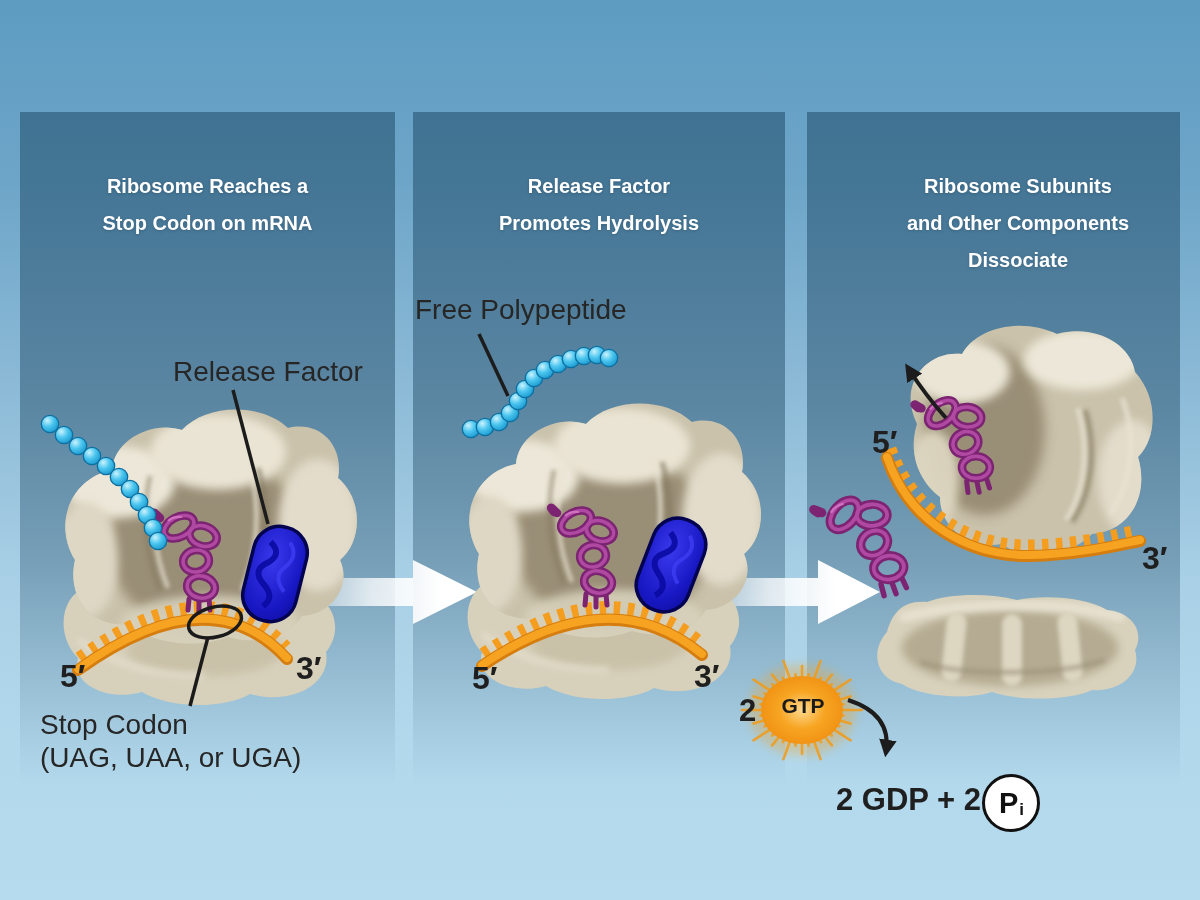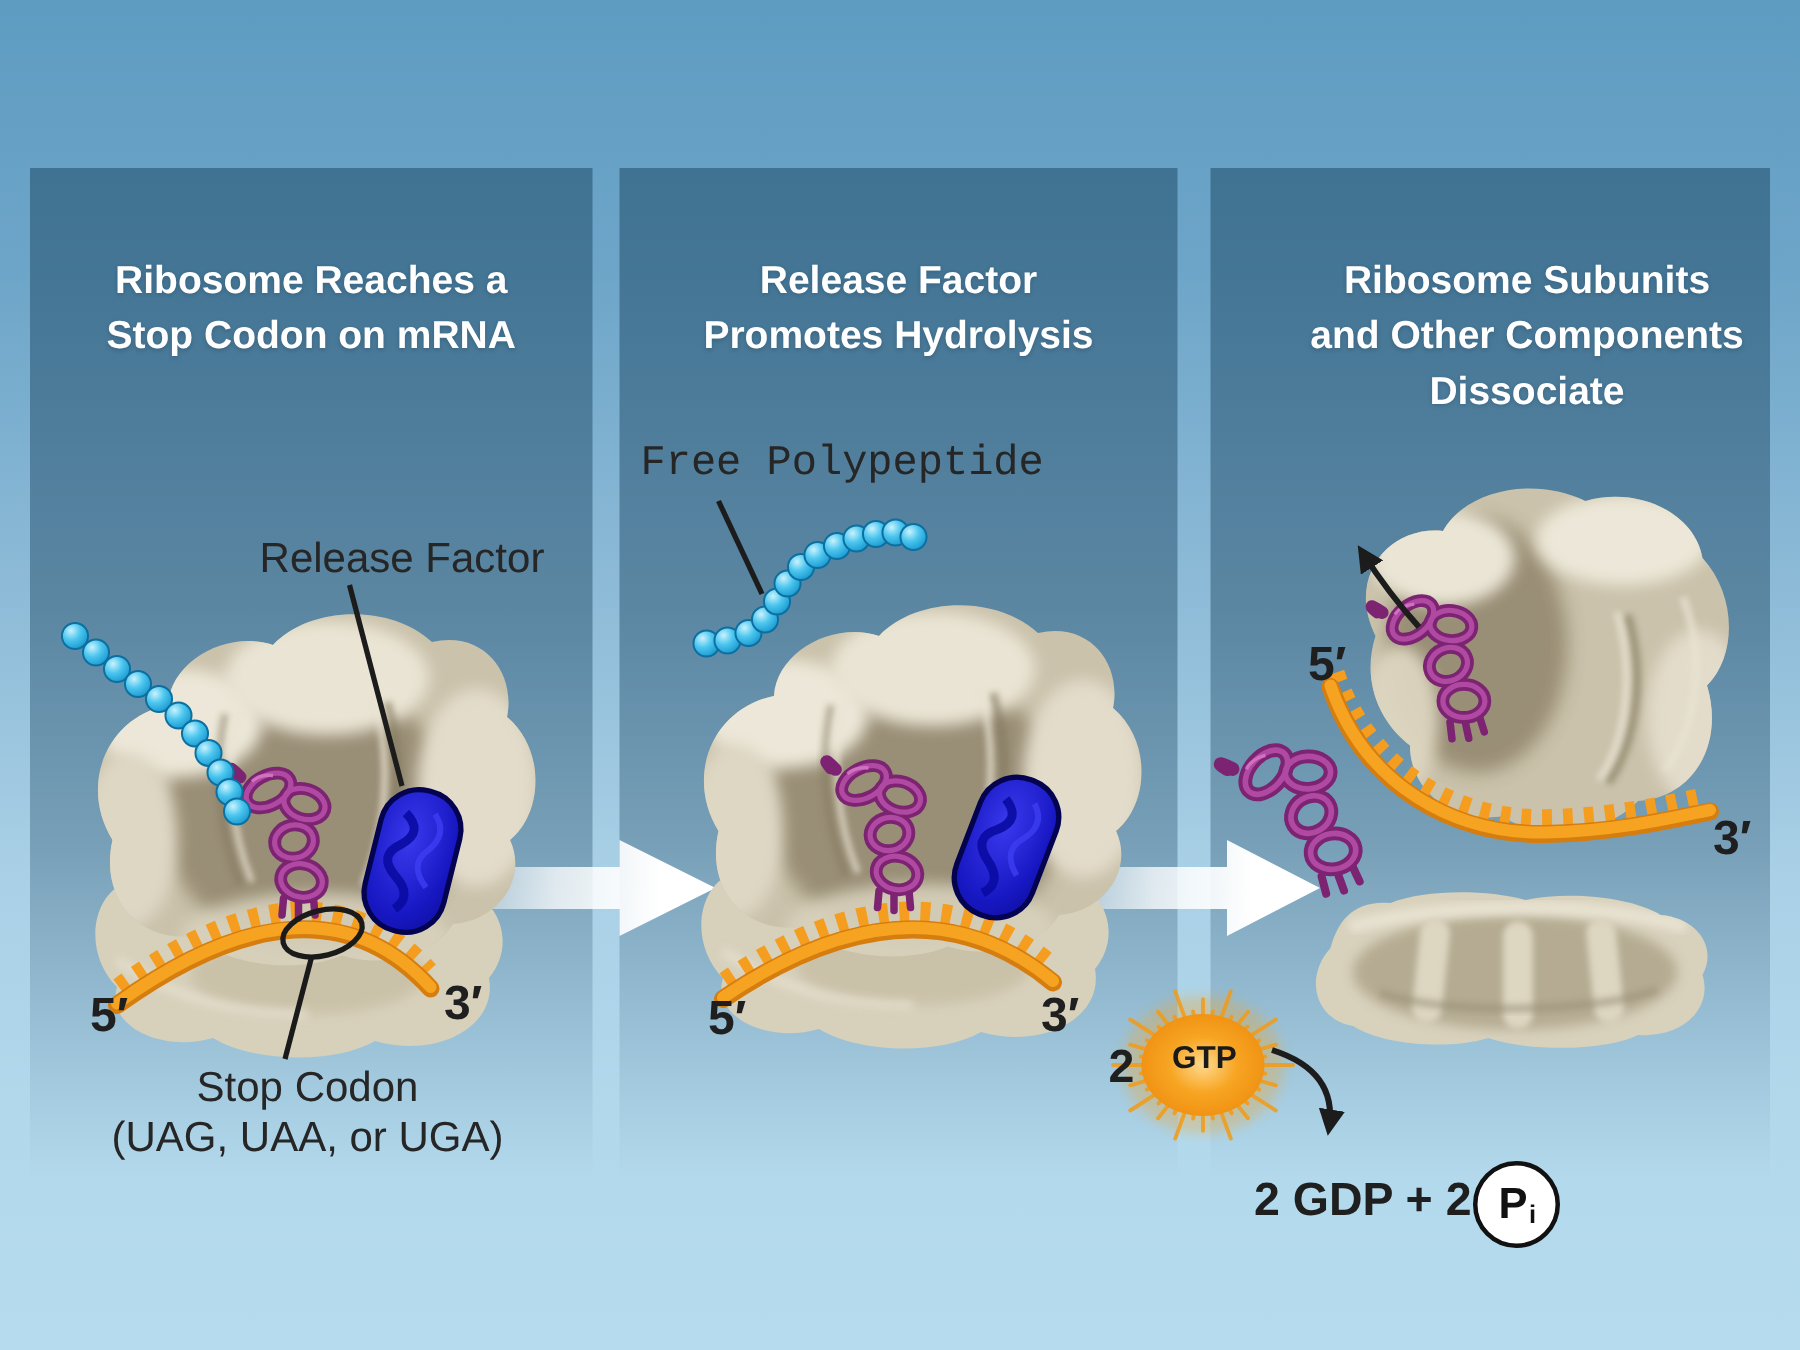--- a/index.html
+++ b/index.html
@@ -6,21 +6,21 @@
   body{width:1200px;height:900px;position:relative;overflow:hidden;
        font-family:"Liberation Sans",sans-serif;
        background:linear-gradient(180deg,#5e9cc1 0%,#6da5c8 20%,#8fbcd8 45%,#a9d0e6 65%,#b2d8ec 82%,#b6dbee 100%);}
   .panel{position:absolute;top:112px;height:733px;z-index:1;
          background:linear-gradient(180deg,rgba(13,54,82,.44) 0%,rgba(13,54,82,.40) 40%,rgba(13,54,82,.30) 62%,rgba(16,58,86,.14) 78%,rgba(16,58,86,0) 92%);}
   #panel-1{left:20px;width:375px;}
   #panel-2{left:413px;width:372px;}
   #panel-3{left:807px;width:373px;}
   svg.canvas{position:absolute;left:0;top:0;z-index:2;}
   .txt{position:absolute;z-index:3;white-space:pre-line;}
-  .title{color:#ffffff;font-weight:bold;font-size:26px;line-height:37px;text-align:center;
+  .title{color:#ffffff;font-weight:bold;font-size:20px;line-height:37px;text-align:center;
          text-shadow:0 1px 3px rgba(20,40,60,.25);}
   .lbl{color:#262626;font-size:28px;line-height:33px;}
   .prime{color:#1f1f1f;font-weight:bold;font-size:32px;}
   .gtp-num{color:#1f1f1f;font-weight:bold;font-size:31px;}
   .gtp-mol{color:#1a1a1a;font-weight:bold;font-size:21px;text-align:center;}
   .products{color:#1f1f1f;font-weight:bold;font-size:31px;}
   .pi-circle{position:absolute;z-index:3;width:52px;height:52px;border:3.5px solid #111;
              border-radius:50%;background:#fff;display:flex;align-items:center;justify-content:center;}
   .pi-p{font-weight:bold;font-size:29px;color:#111;}
   .pi-i{font-weight:bold;font-size:17px;color:#111;position:relative;top:7px;left:1px;}
@@ -299,26 +299,26 @@
 
 <div class="txt title" style="left:20px;top:168px;width:375px;">Ribosome Reaches a
 Stop Codon on mRNA</div>
 <div class="txt title" style="left:413px;top:168px;width:372px;">Release Factor
 Promotes Hydrolysis</div>
 <div class="txt title" style="left:807px;top:168px;width:422px;">Ribosome Subunits
 and Other Components
 Dissociate</div>
 
 <div class="txt lbl" style="left:148px;top:355px;width:240px;text-align:center;">Release Factor</div>
-<div class="txt lbl" style="left:40px;top:708px;width:330px;text-align:center;">Stop Codon
+<div class="txt lbl" style="left:40px;top:708px;width:330px;">Stop Codon
 (UAG, UAA, or UGA)</div>
 <div class="txt prime" style="left:60px;top:658px;">5′</div>
 <div class="txt prime" style="left:296px;top:650px;">3′</div>
 
-<div class="txt lbl" style="left:427px;top:293px;width:280px;font-family:Liberation Mono, monospace;">Free Polypeptide</div>
+<div class="txt lbl" style="left:415px;top:293px;width:280px;">Free Polypeptide</div>
 <div class="txt prime" style="left:472px;top:660px;">5′</div>
 <div class="txt prime" style="left:694px;top:658px;">3′</div>
 
 <div class="txt prime" style="left:872px;top:424px;">5′</div>
 <div class="txt prime" style="left:1142px;top:540px;">3′</div>
 
 <div class="txt gtp-num" style="left:739px;top:693px;">2</div>
 <div class="txt gtp-mol" style="left:771px;top:694px;width:64px;">GTP</div>
 <div class="txt products" style="left:836px;top:782px;">2 GDP + 2</div>
 <div class="pi-circle" style="left:982px;top:774px;">

